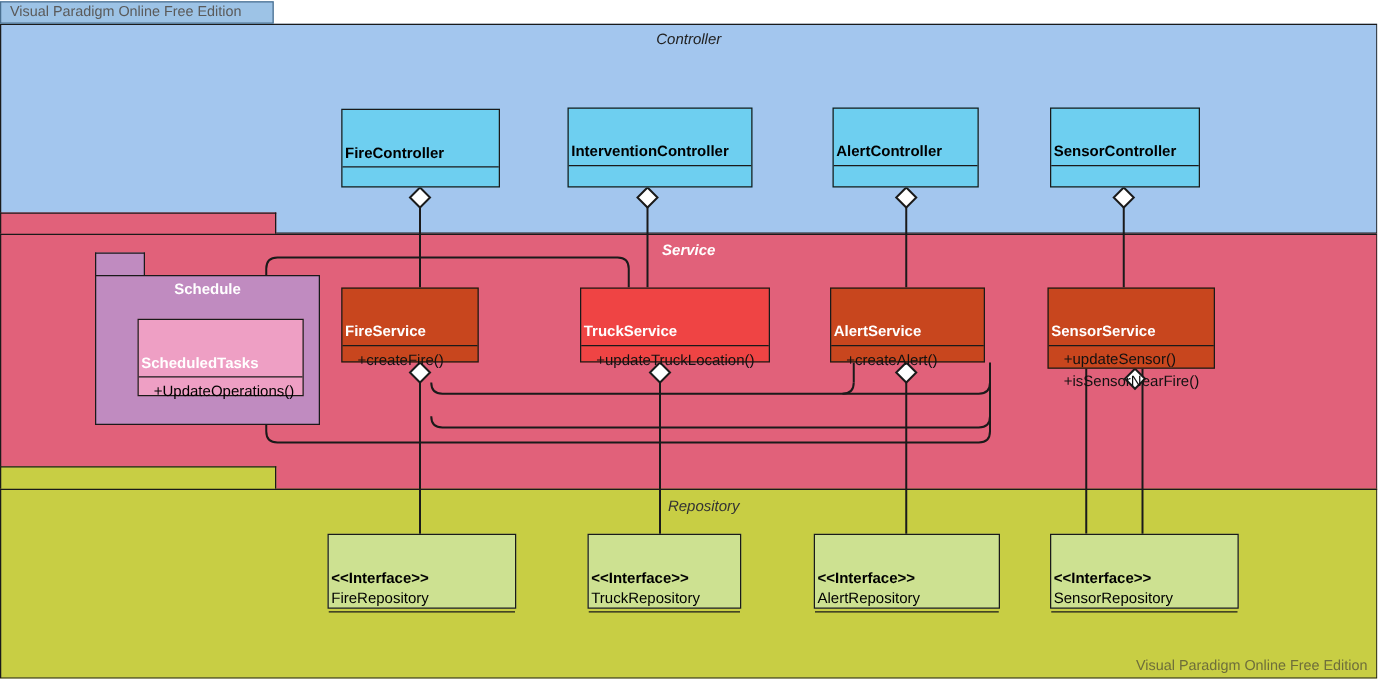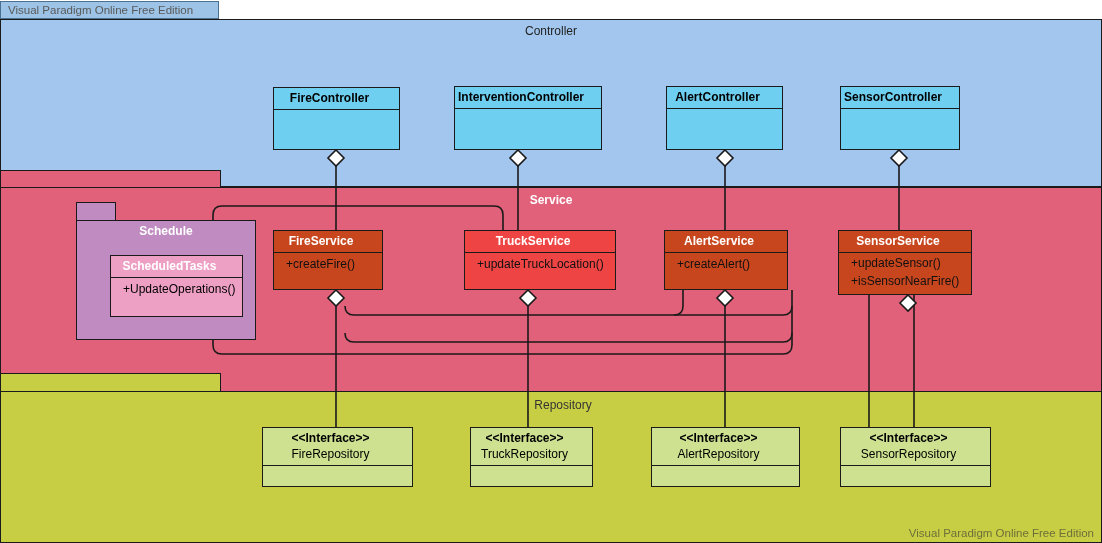--- a/index.html
+++ b/index.html
@@ -35,20 +35,21 @@
     right: 8px; bottom: 4px;
     color: #6e6e3a;
     font-size: 11.5px;
     white-space: nowrap;
   }
   
   .layer {
     position: absolute;
     box-sizing: border-box;
     border: 1px solid #1a1a1a;
+    font-style: italic;
   }
   .layer-label {
     position: absolute;
     width: 100%;
     text-align: center;
     font-size: 12px;
     white-space: nowrap;
   }
   .layer-tab {
     position: absolute;
@@ -59,26 +60,27 @@
   
   .uml {
     position: absolute;
     box-sizing: border-box;
     border: 1.5px solid #1a1a1a;
     z-index: 5;
   }
   .uml-title {
     box-sizing: border-box;
     border-bottom: 1.5px solid #1a1a1a;
-    text-align: center;
+    text-align: left;
     font-size: 12px;
     font-weight: bold;
     line-height: 1.35;
     padding: 2px 16px 3px 2px;
     white-space: nowrap;
+    margin-top: 24px;
   }
   .uml-body {
     box-sizing: border-box;
     font-size: 12px;
     padding: 3px 12px;
     line-height: 1.45;
   }
   .uml-body div { white-space: nowrap; }
   
   .pkg {

